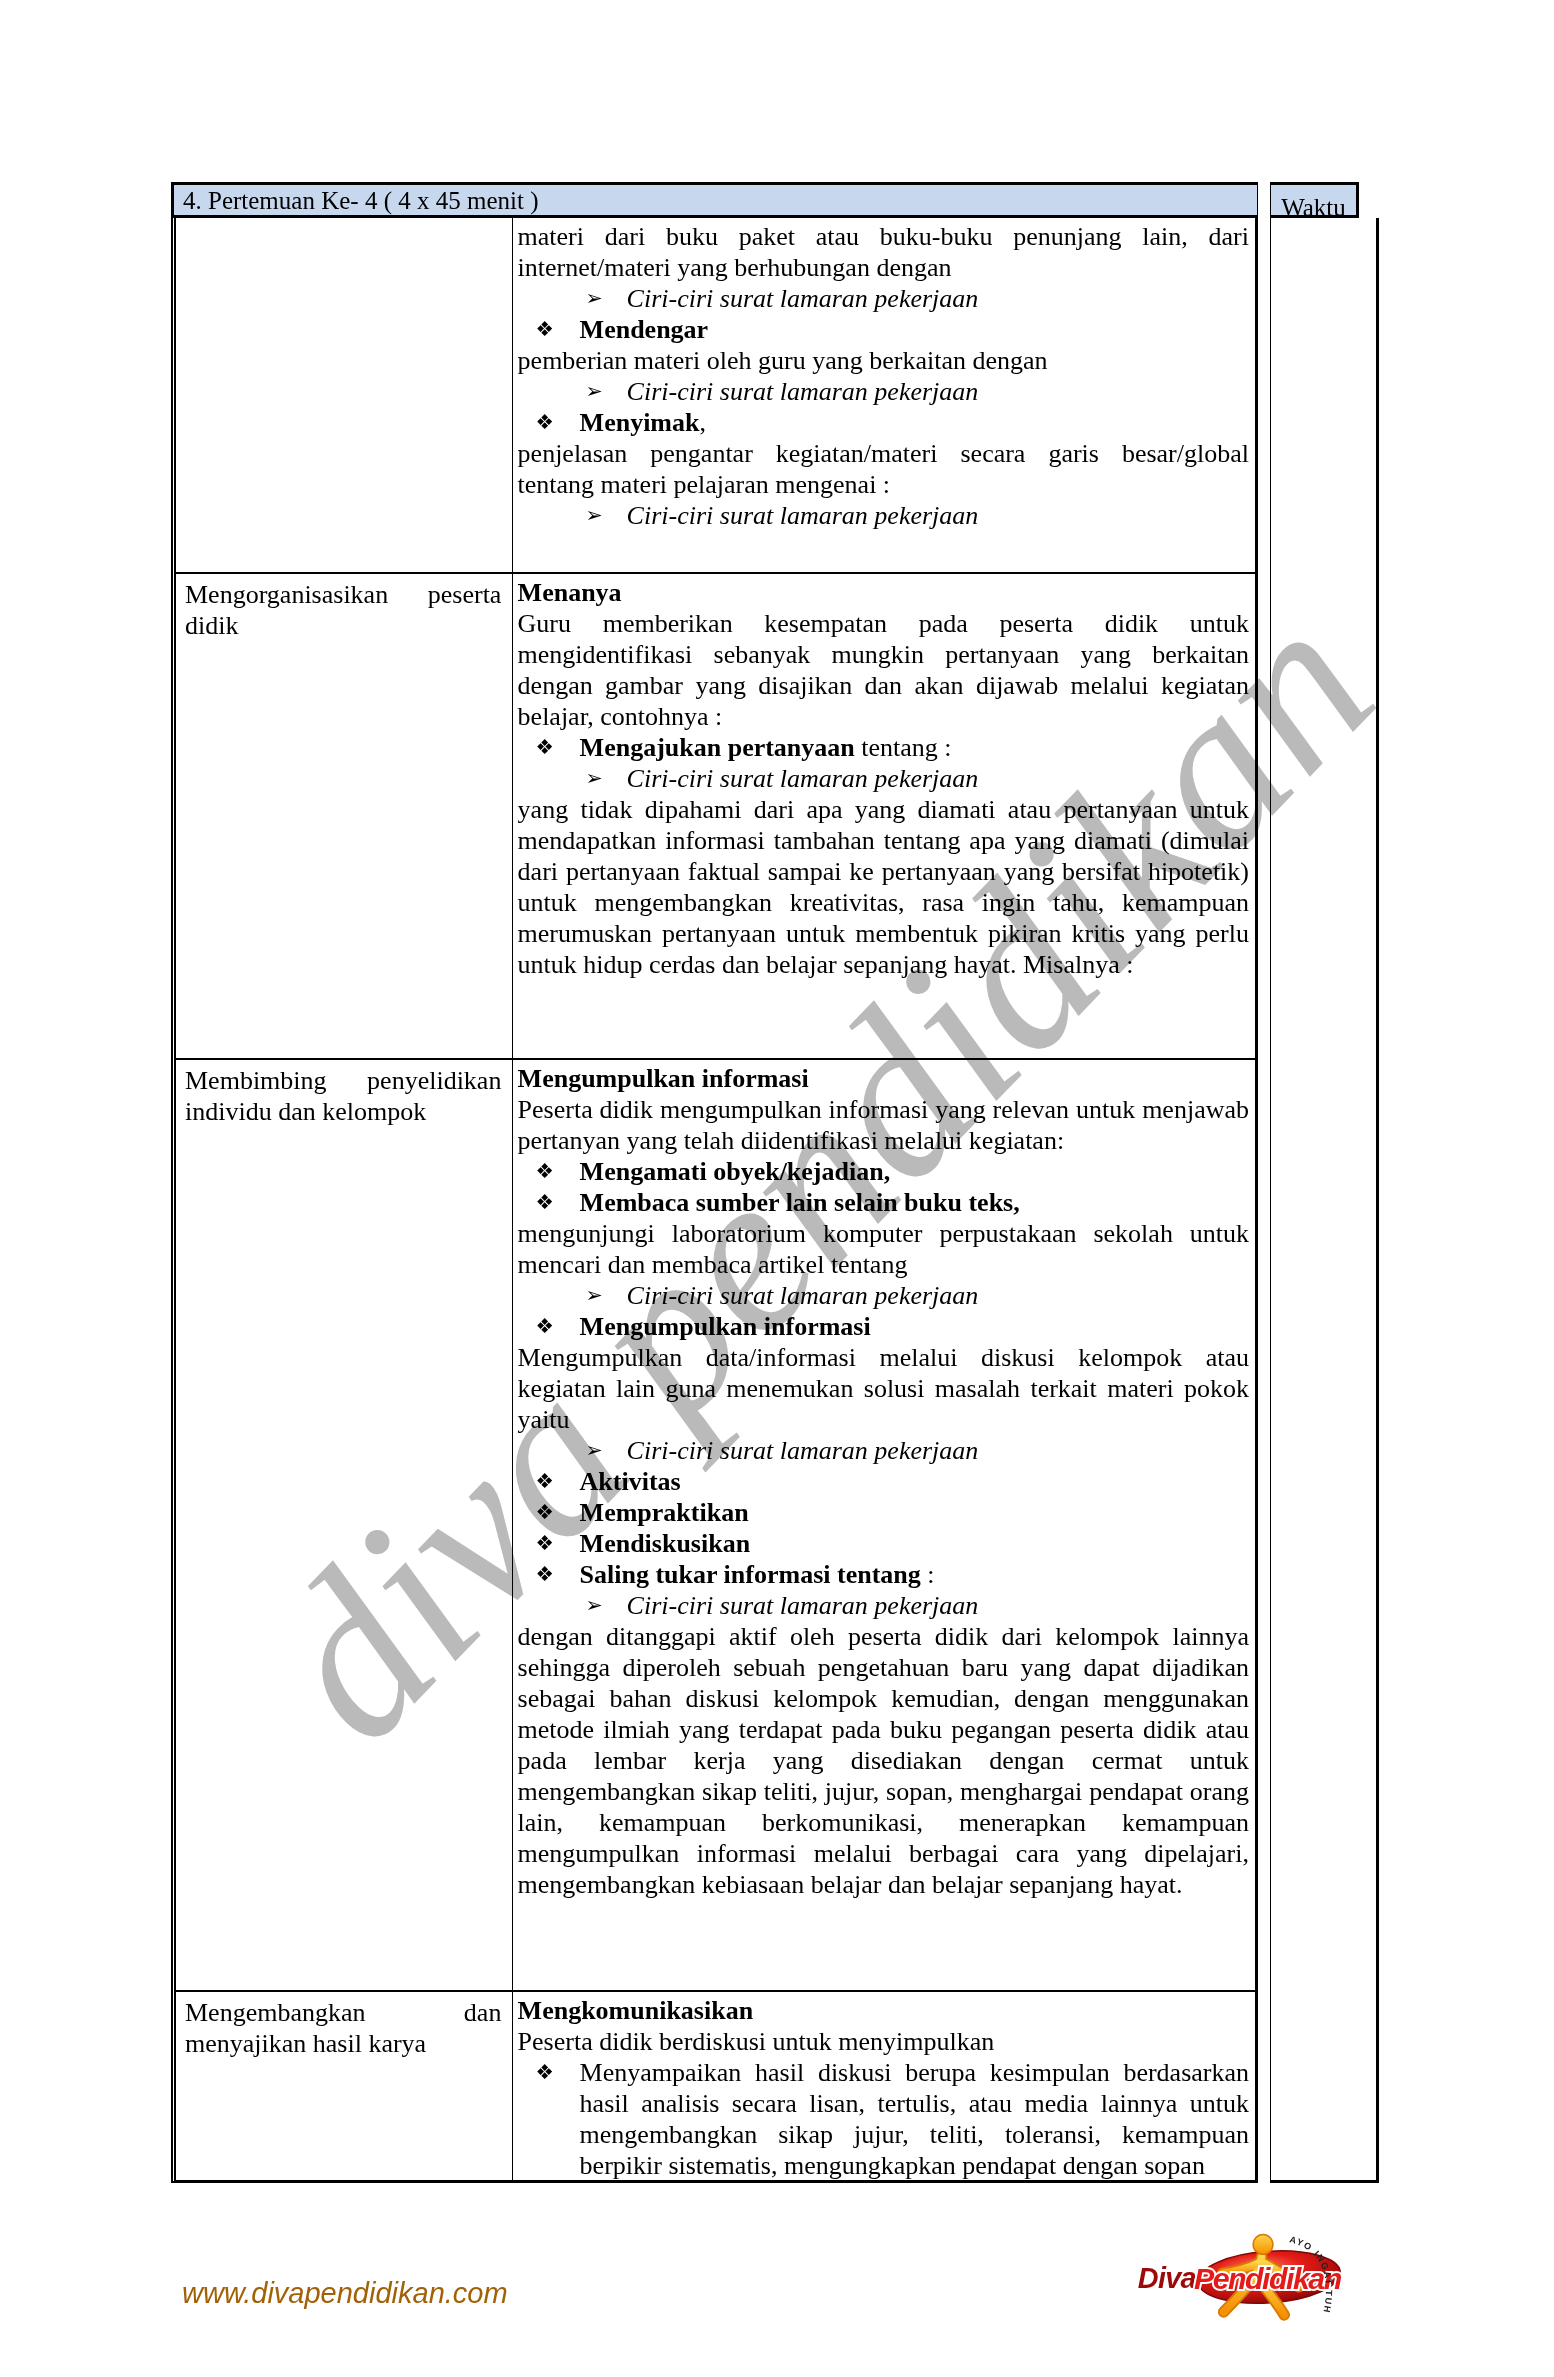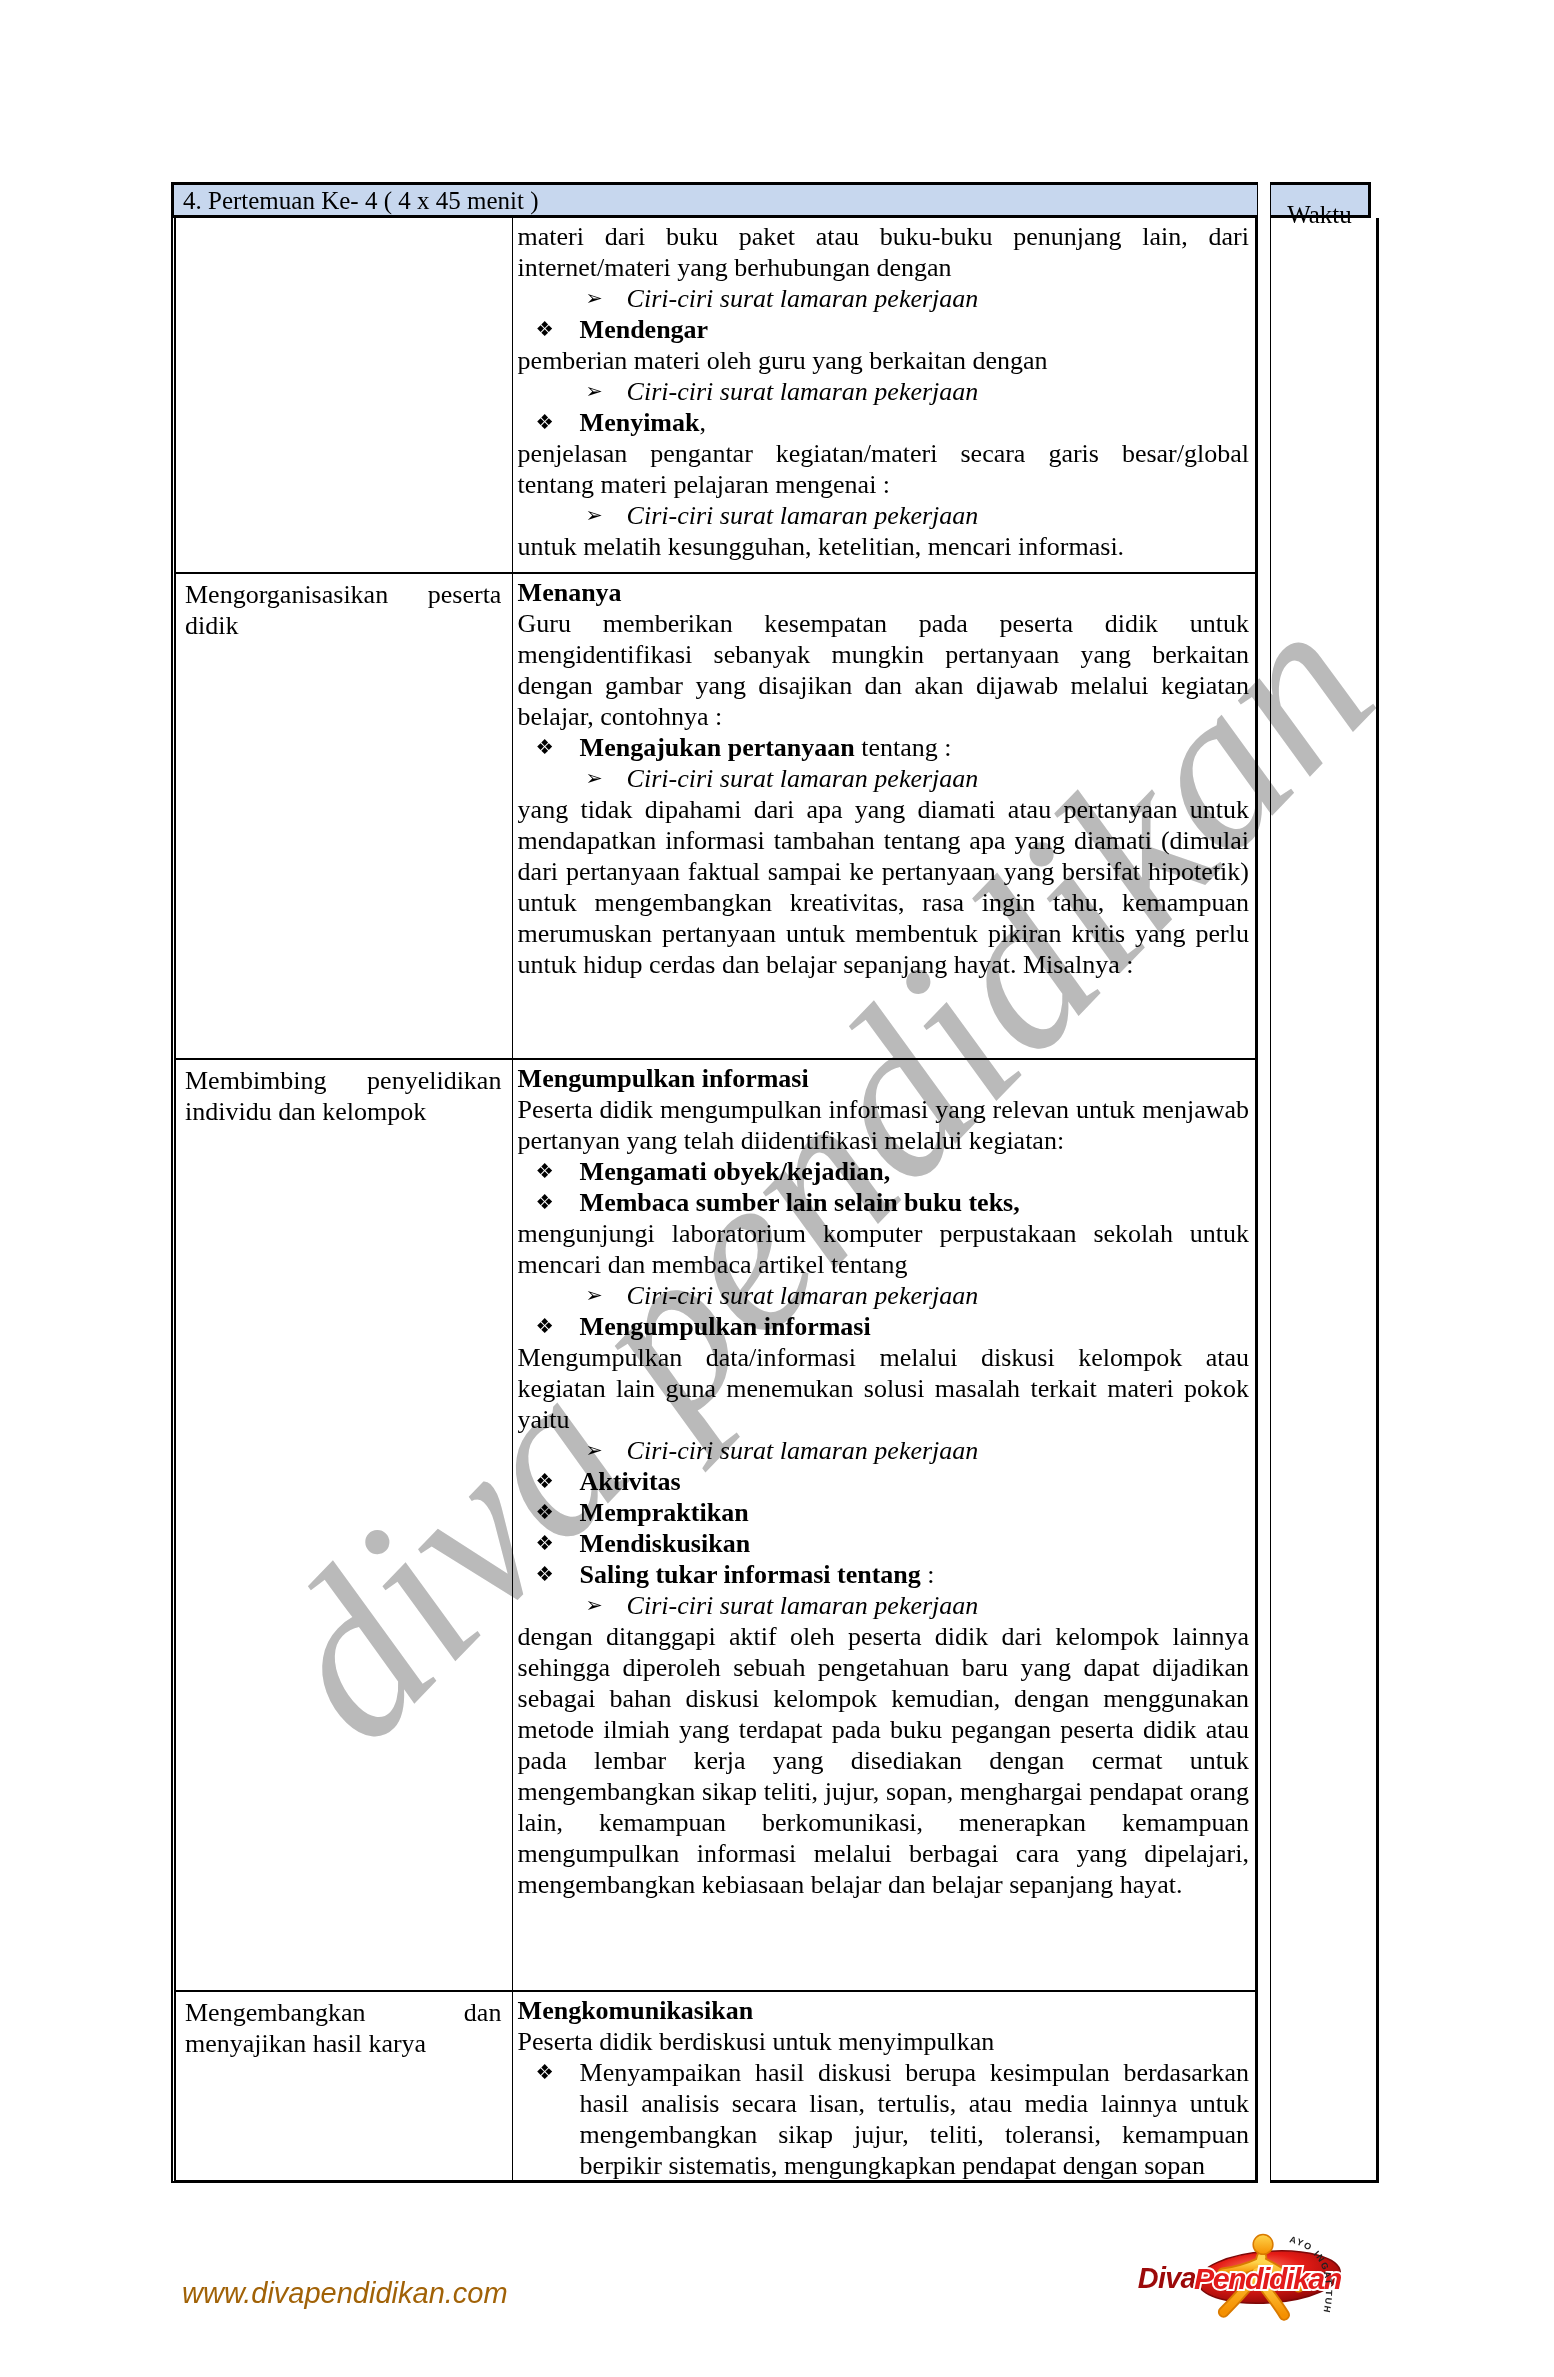--- a/index.html
+++ b/index.html
@@ -8,21 +8,21 @@
   
   .wm{position:absolute;left:820px;top:1173px;transform:translate(-50%,-50%) rotate(-46deg);
       font-size:228px;font-style:italic;color:#a9a9a9;opacity:.8;white-space:nowrap;z-index:1;}
   
   .tbl{position:absolute;left:171px;top:182px;width:1208px;height:2001px;z-index:2;
        font-size:26px;line-height:31px;}
   .hcell{position:absolute;top:0;height:36px;background:#c7d7ee;box-sizing:border-box;
          border:2.3px solid #000;border-top-width:3.8px;border-bottom-width:3.8px;
          font-weight:normal;font-size:25px;line-height:27px;}
   .hL{left:0;width:1087px;border-left-width:3.8px;border-right-width:1.5px;padding:1.5px 0 0 9px;}
-  .hR{left:1099px;width:101px;border-left-width:1.5px;border-right-width:3px;text-align:center;padding-top:16px;}
+  .hR{left:1099px;width:89px;border-left-width:1.5px;border-right-width:3px;text-align:center;padding-top:9px;}
   .bodytbl{position:absolute;left:0;top:36px;width:1087px;height:1965px;box-sizing:border-box;
            border-left:5.3px double #000;border-right:3px solid #000;border-bottom:3.8px solid #000;background:transparent;}
   .wcol{position:absolute;left:1099px;top:36px;width:109px;height:1965px;box-sizing:border-box;
         border-left:1.5px solid #000;border-right:3px solid #000;border-bottom:3.8px solid #000;}
   .row{display:flex;box-sizing:border-box;overflow:hidden;border-top:2.3px solid #000;}
   .r0{border-top:none;height:354px;}
   .r1{height:486px;}
   .r2{height:932px;}
   .r3{height:190px;justify-content:center;}
   .lcell{width:337px;box-sizing:border-box;border-right:1.5px solid #000;
@@ -77,21 +77,20 @@
           </div>
           <div class="li1">
             <span class="mk">❖</span>
             <span class="tx jt"><b>Menyimak</b><span>,</span></span>
           </div>
           <div class="ph jt">penjelasan pengantar kegiatan/materi secara garis besar/global tentang materi pelajaran  mengenai :</div>
           <div class="li2">
             <span class="mk">➢</span>
             <span class="tx">Ciri-ciri surat lamaran pekerjaan</span>
           </div>
-          <div class="ph jt">untuk melatih kesungguhan, ketelitian, mencari informasi.</div>
         </div>
       </div>
 
       <div class="row r1">
         <div class="lcell">Mengorganisasikan peserta didik</div>
         <div class="ccell">
           <div class="ttl">Menanya</div>
           <div class="p jt">Guru memberikan kesempatan pada peserta didik untuk mengidentifikasi sebanyak mungkin pertanyaan yang berkaitan dengan gambar yang disajikan dan akan dijawab melalui kegiatan belajar, contohnya :</div>
           <div class="li1">
             <span class="mk">❖</span>

